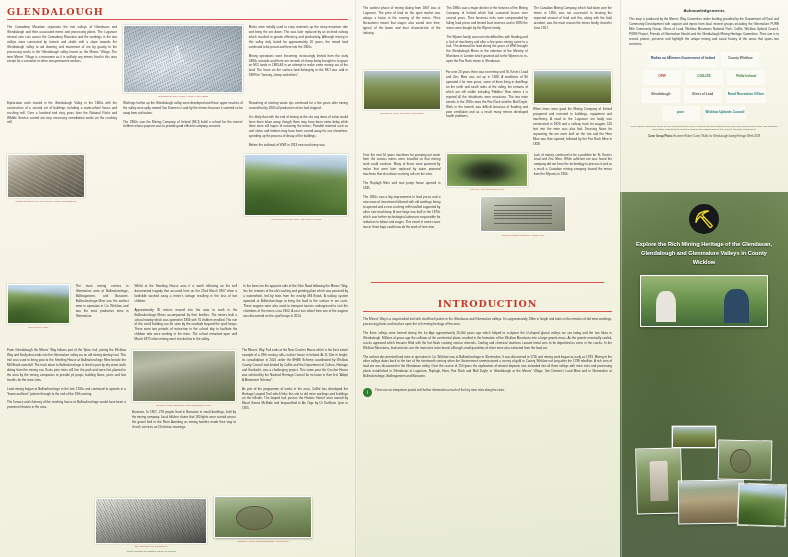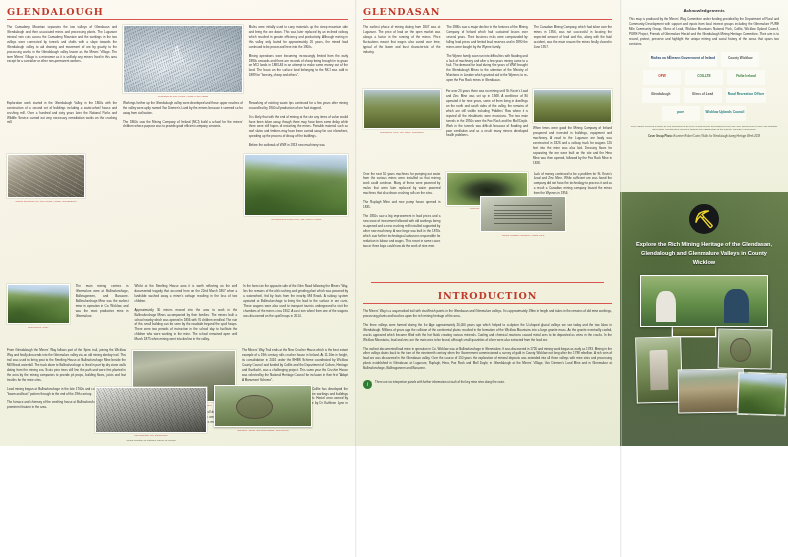--- a/index.html
+++ b/index.html
@@ -9,21 +9,21 @@
     font-family: "Liberation Sans", sans-serif;
     overflow: hidden;
   }
   #page {
     position: relative;
     width: 788px; height: 557px;
     display: flex;
   }
 
   
-  .panel { position: relative; height: 446px; overflow: hidden; }
+  .panel { position: relative; height: 557px; overflow: hidden; }
   .panel-left   { width: 355px; background: linear-gradient(170deg,#fdfaf3 0%,#f7f3e6 40%,#eef0dc 100%); }
   .panel-mid    { width: 265px; background: linear-gradient(175deg,#fbf8ef 0%,#f3f2e0 55%,#e7ead2 100%); }
   .panel-right  { width: 168px; background:#e9ecd8; }
 
   .fold {
     position:absolute; top:0; width:2px; height:557px;
     background: linear-gradient(to right, rgba(0,0,0,.10), rgba(255,255,255,.45));
     z-index: 30;
   }
 
@@ -192,21 +192,21 @@
   .collage { position:absolute; left:0; right:0; bottom:6px; height:115px; }
   .collage .pc { position:absolute; }
   .side-credit {
     position:absolute; right:2px; top:300px;
     writing-mode: vertical-rl;
     font-size:2.4px; color:#5c6b3e; letter-spacing:.2px;
   }
 
   
   .mid-top { padding:6px 8px 0 8px; }
-  .intro-box { padding:8px 8px; }
+  .intro-box { padding:16px 8px; }
   .ack-title {
     text-align:center; font-weight:bold; font-size:4.4px; color:#2f3336; margin-bottom:4px;
   }
   .logo-grid { display:flex; flex-wrap:wrap; gap:3px 4px; justify-content:center; margin-top:5px; }
   .logo {
     height:15px; min-width:38px; display:flex; align-items:center; justify-content:center;
     font-size:3.2px; font-weight:bold; color:#2b4a6f; text-align:center;
     background:rgba(255,255,255,.55); border-radius:1px; padding:0 2px; line-height:1.1;
   }
   .logo.green { color:#3a7d3a; } .logo.red { color:#c0392b; }
@@ -325,21 +325,20 @@
       <div class="ph ph-wheel" style="height:42px;"></div>
       <div class="cap">Smelting House, Ballinafunshoge, Glenmalure</div>
     </div>
   </div>
 
   <div class="fold" style="left:355px;"></div>
 
   <div class="panel panel-mid">
 
     <div class="mid-top">
-      <div class="sec-head">GLENDASAN</div>
 
       <div class="two-col">
         <div class="col" style="width:78px;">
           <p>The earliest phase of mining dating from 1807 was at Luganure. The price of lead on the open market was always a factor in the running of the mines. Price fluctuations meant that wages also varied over time; typical of the boom and bust characteristic of the industry.</p>
         </div>
         <div class="col" style="width:82px;">
           <p>The 1880s saw a major decline in the fortunes of the Mining Company of Ireland which had sustained losses over several years. Their business risks were compounded by falling lead prices and limited lead reserves and in 1890 the mines were bought by the Wynne family.</p>
           <p>The Wynne family soon ran into difficulties with flooding and a lack of machinery and after a few years mining came to a halt. The demand for lead during the years of WWI brought the Glendalough Mines to the attention of the Ministry of Munitions in London which granted aid to the Wynnes to re-open the Fox Rock mines in Glendasan.</p>
         </div>
         <div class="col" style="width:79px;">

